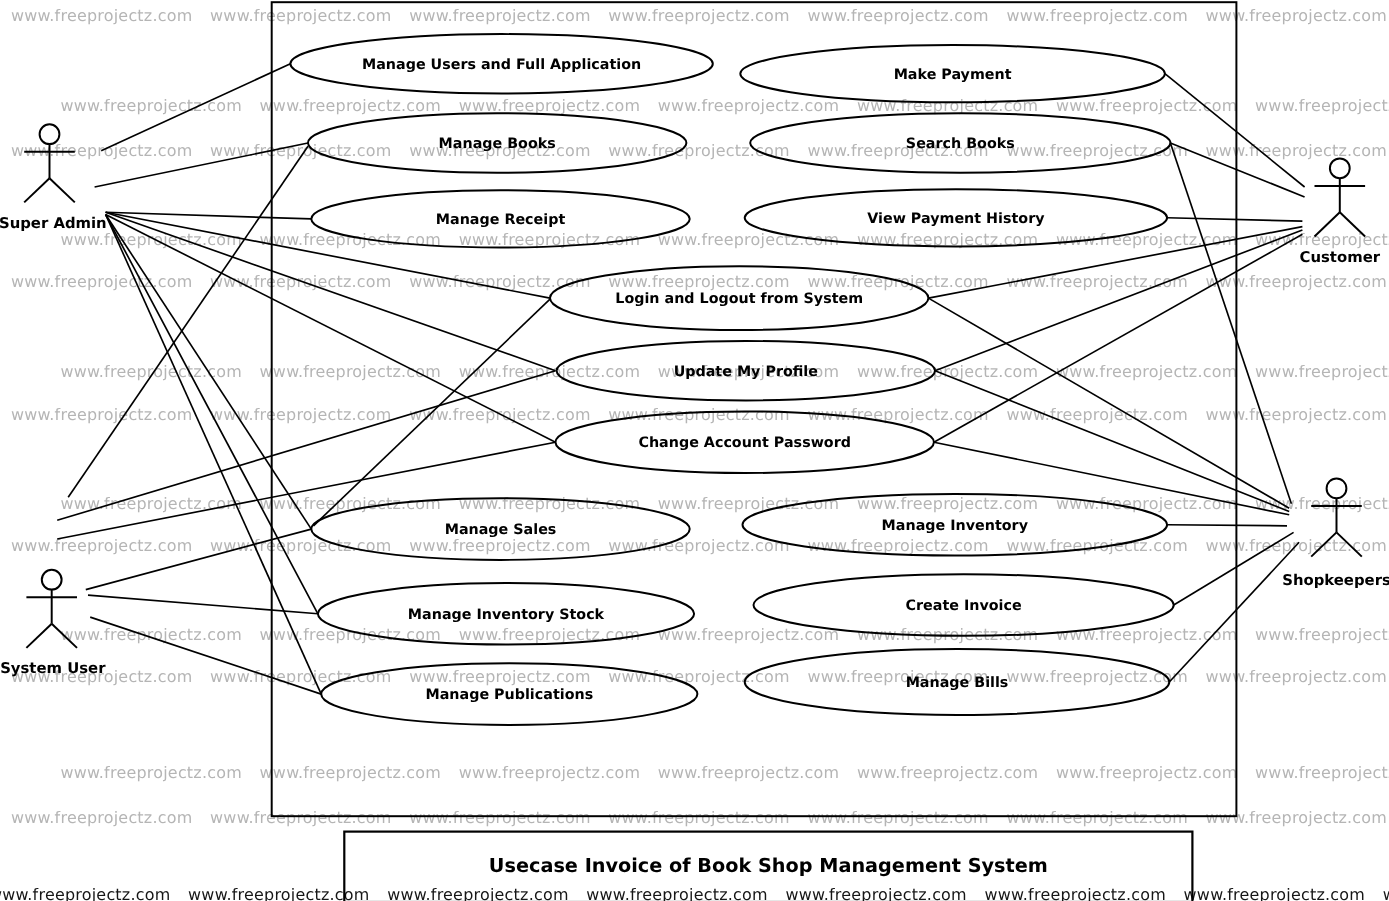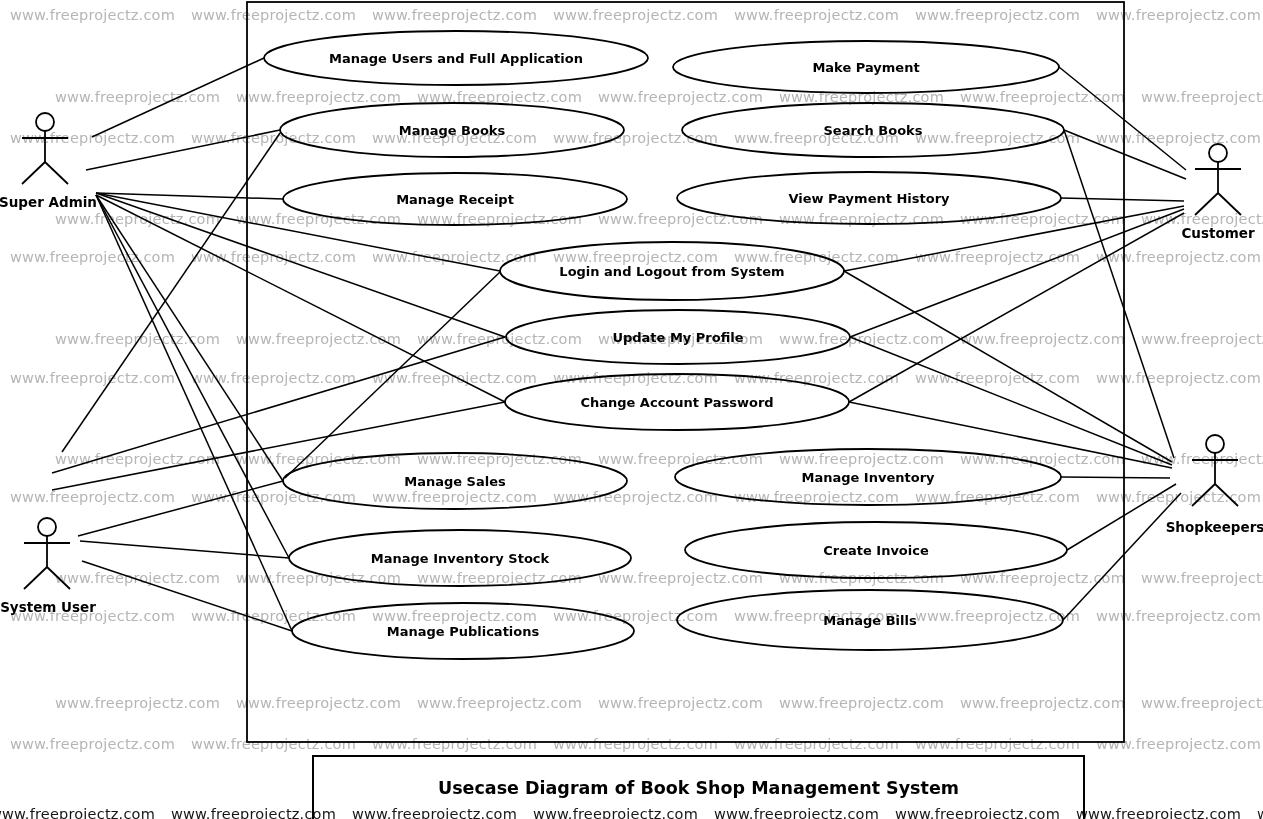--- a/index.html
+++ b/index.html
@@ -198,15 +198,15 @@
       <line x1="1218" y1="193" x2="1241" y2="215" stroke="#000000" stroke-width="1.8"></line>
       <text x="1218" y="238" text-anchor="middle" fill="#000000" font-size="13.5px" font-weight="bold">Customer</text>
       <circle cx="1215" cy="444" r="9" fill="none" stroke="#000000" stroke-width="1.8"></circle>
       <line x1="1215" y1="453" x2="1215" y2="484" stroke="#000000" stroke-width="1.8"></line>
       <line x1="1192" y1="460" x2="1238" y2="460" stroke="#000000" stroke-width="1.8"></line>
       <line x1="1215" y1="484" x2="1192" y2="506" stroke="#000000" stroke-width="1.8"></line>
       <line x1="1215" y1="484" x2="1238" y2="506" stroke="#000000" stroke-width="1.8"></line>
       <text x="1215" y="532" text-anchor="middle" fill="#000000" font-size="13.5px" font-weight="bold">Shopkeepers</text>
     </svg>
   <div class="title-box" style="left: 312px; top: 755px; width: 769px; height: 62px;">
-    <span>Usecase Diagram of Book Shop Management System</span>
+    <span>Usecase Invoice of Book Shop Management System</span>
   </div>
 </div>
 
 </body></html>

